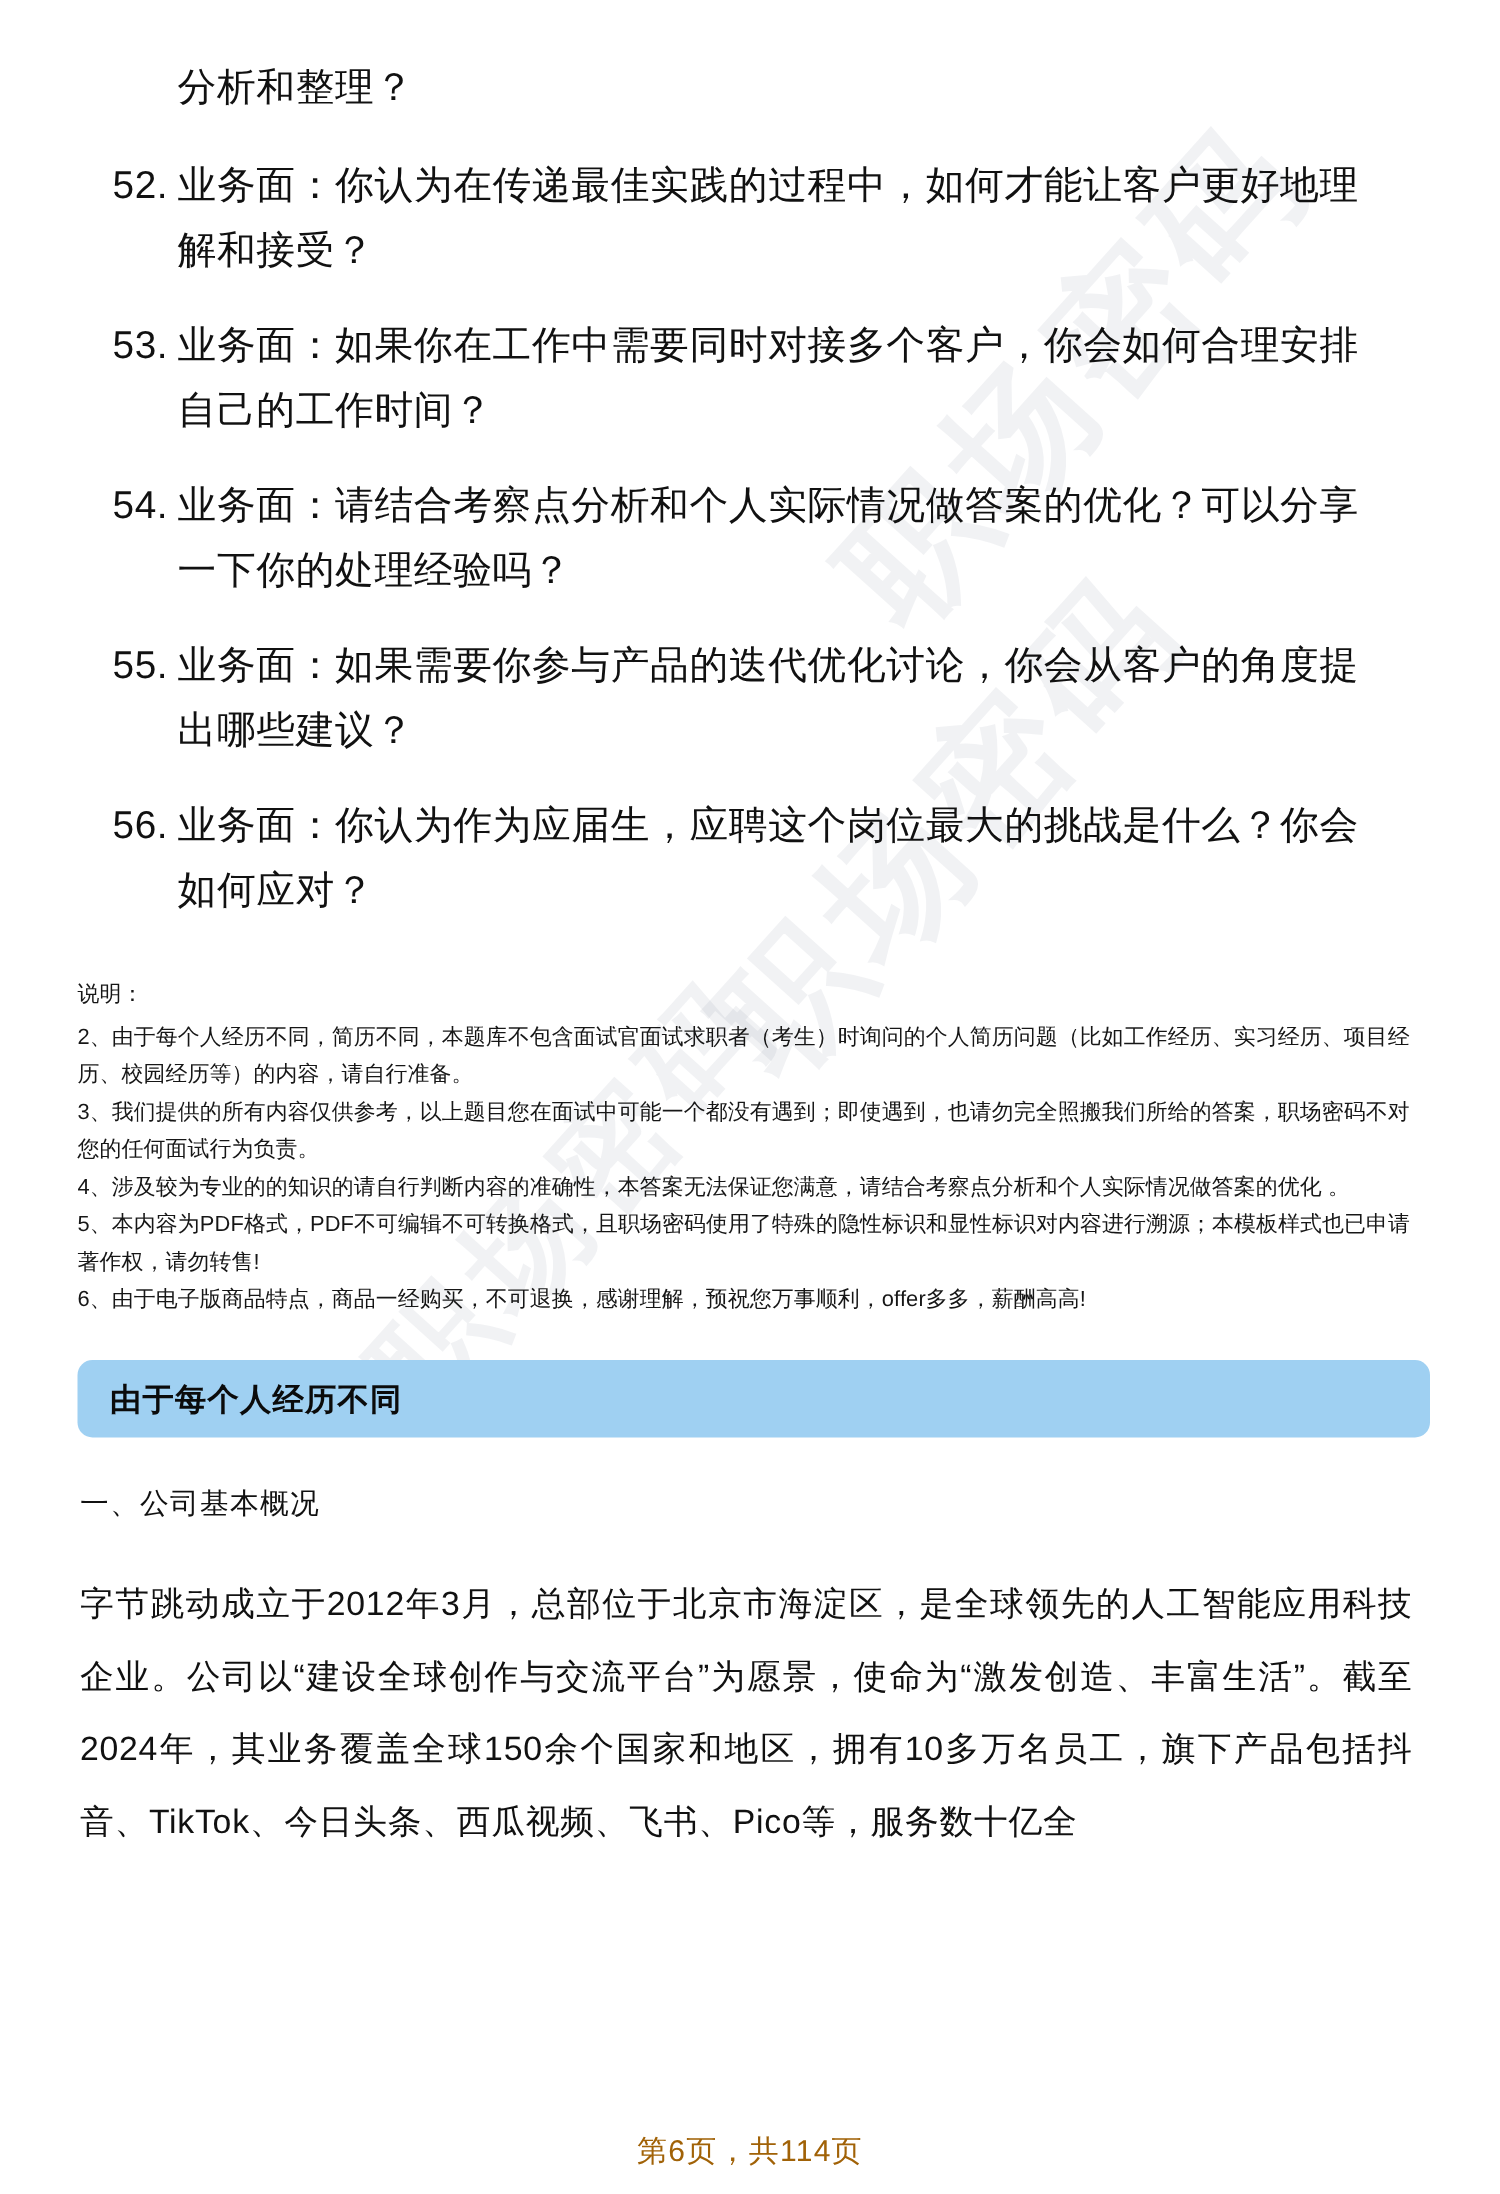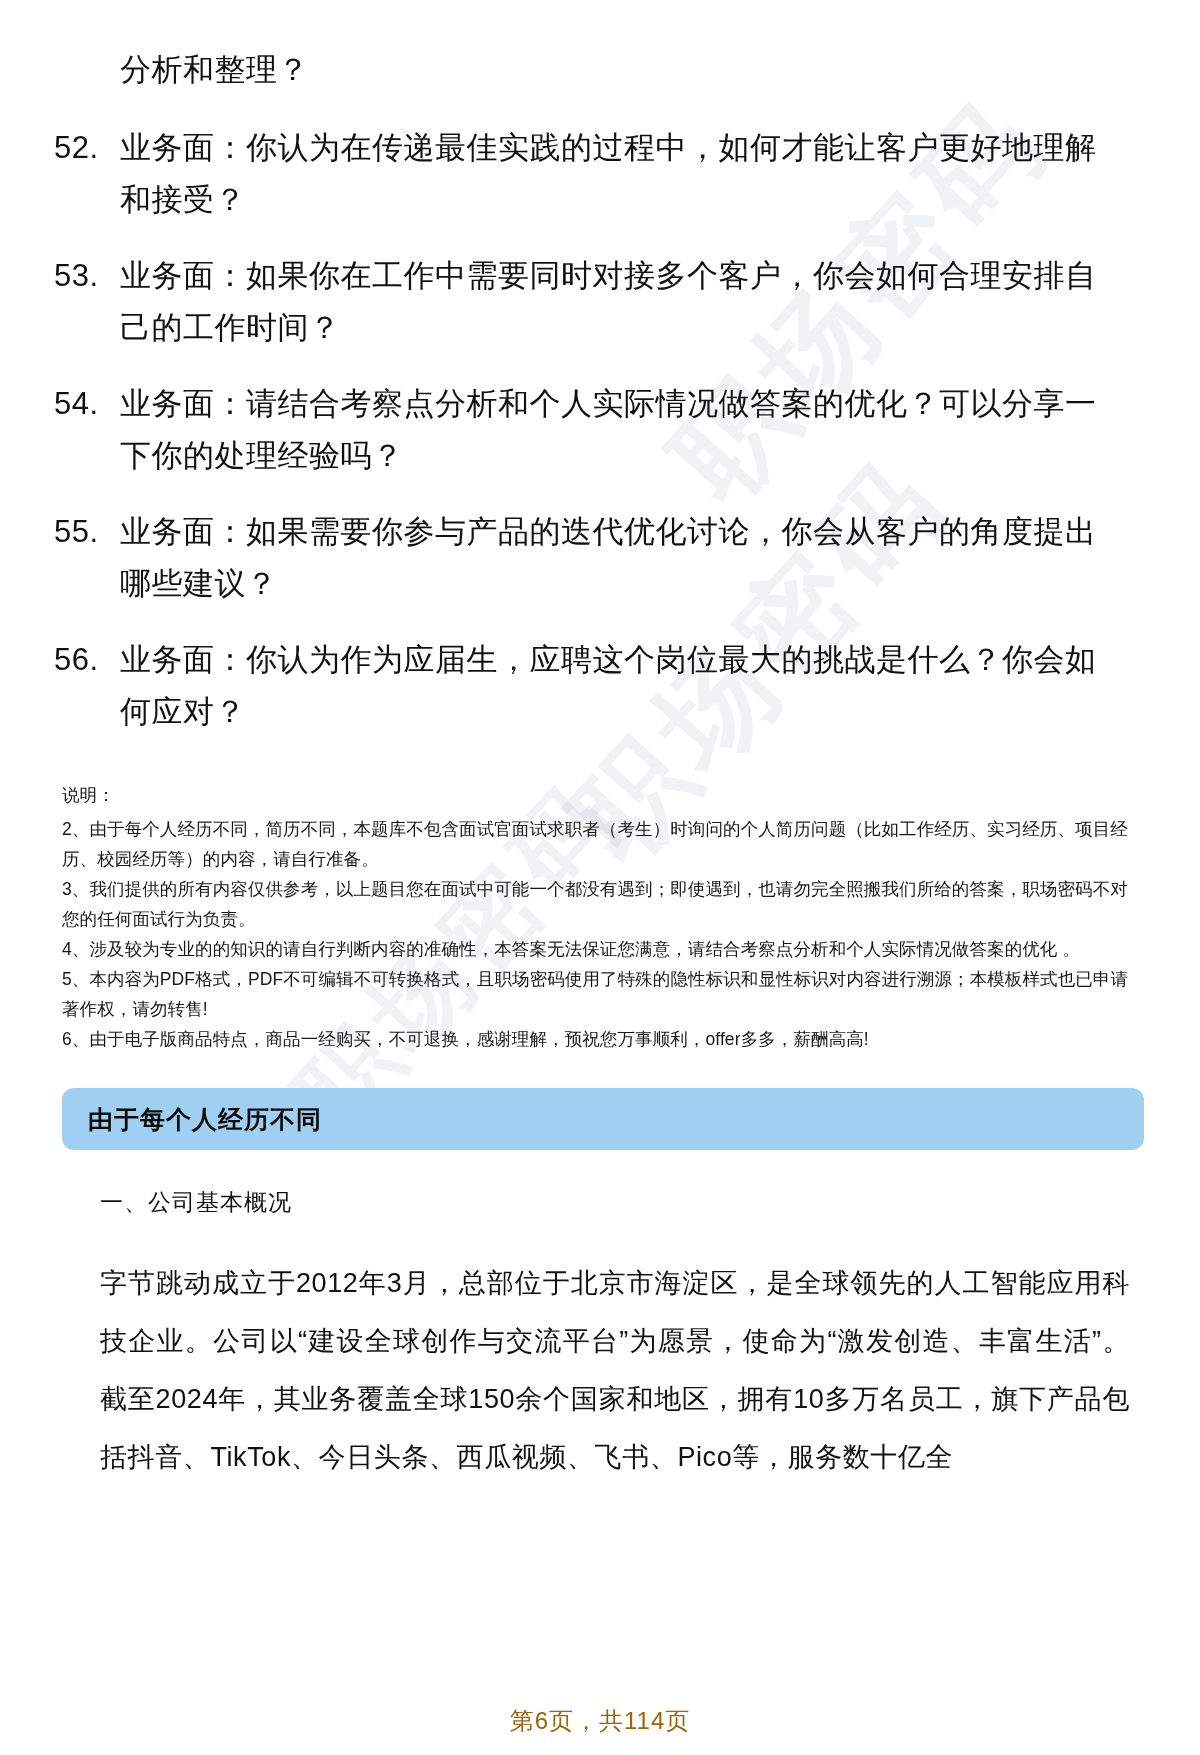--- a/index.html
+++ b/index.html
@@ -44,41 +44,41 @@
     position: relative;
     z-index: 1;
     width: 1200px;
     height: 1755px;
     box-sizing: border-box;
     padding: 0;
   }
 
   
   .q-list {
-    padding: 44px 100px 0 52px;
+    padding: 44px 100px 0 74px;
   }
   .q-cont {
     font-size: 31px;
     line-height: 52px;
     padding-left: 68px;
     margin: 0 0 26px 0;
     letter-spacing: 0.5px;
   }
   .q-item {
     position: relative;
     display: block;
     font-size: 31px;
     line-height: 52px;
     letter-spacing: 0.5px;
     padding-left: 68px;
     margin-bottom: 24px;
   }
   .q-num {
     position: absolute;
-    left: 2px;
+    left: 16px;
     top: 0;
     width: 60px;
     text-align: left;
     font-size: 31px;
     line-height: 52px;
   }
   .q-text { display: block; }
 
   
   .notes {
@@ -112,21 +112,20 @@
   .banner-title {
     font-size: 25px;
     font-weight: 700;
     color: #0b0b0b;
     letter-spacing: 1px;
   }
 
   
   .section {
     padding: 30px 70px 0 64px;
-    margin-left: 36px;
   }
   .section-heading {
     font-size: 23px;
     line-height: 44px;
     color: #111;
     letter-spacing: 1px;
     margin-bottom: 30px;
   }
   .body-para {
     font-size: 27px;

